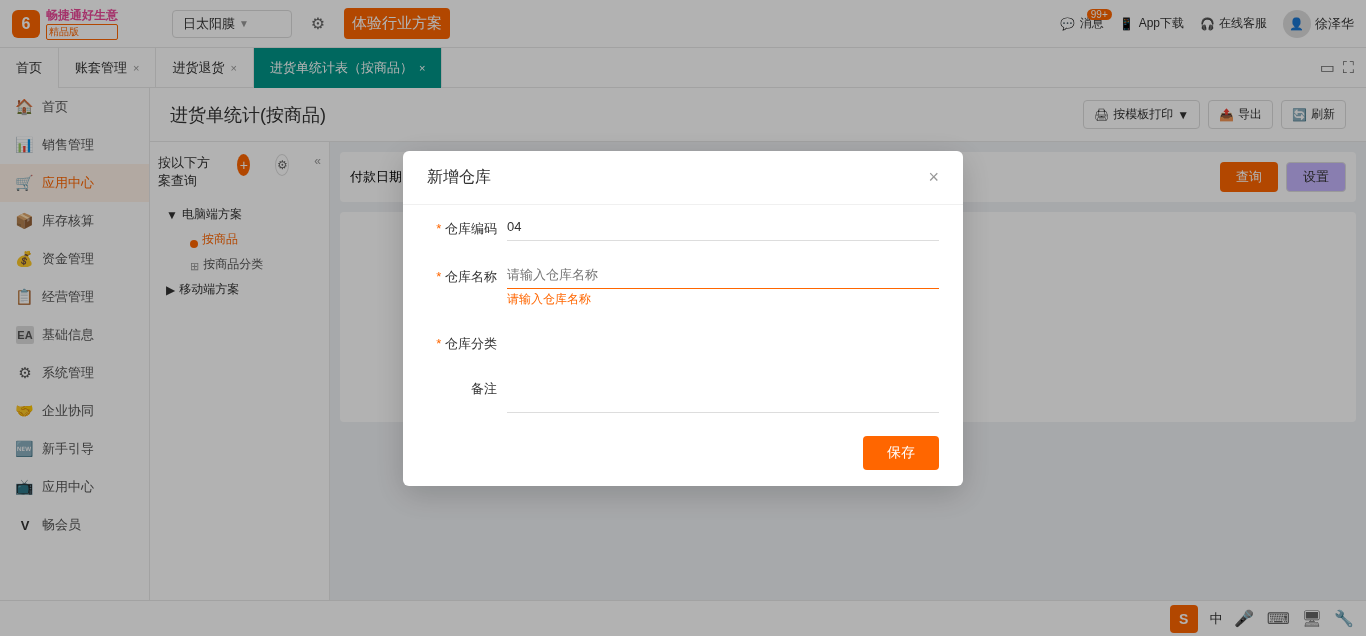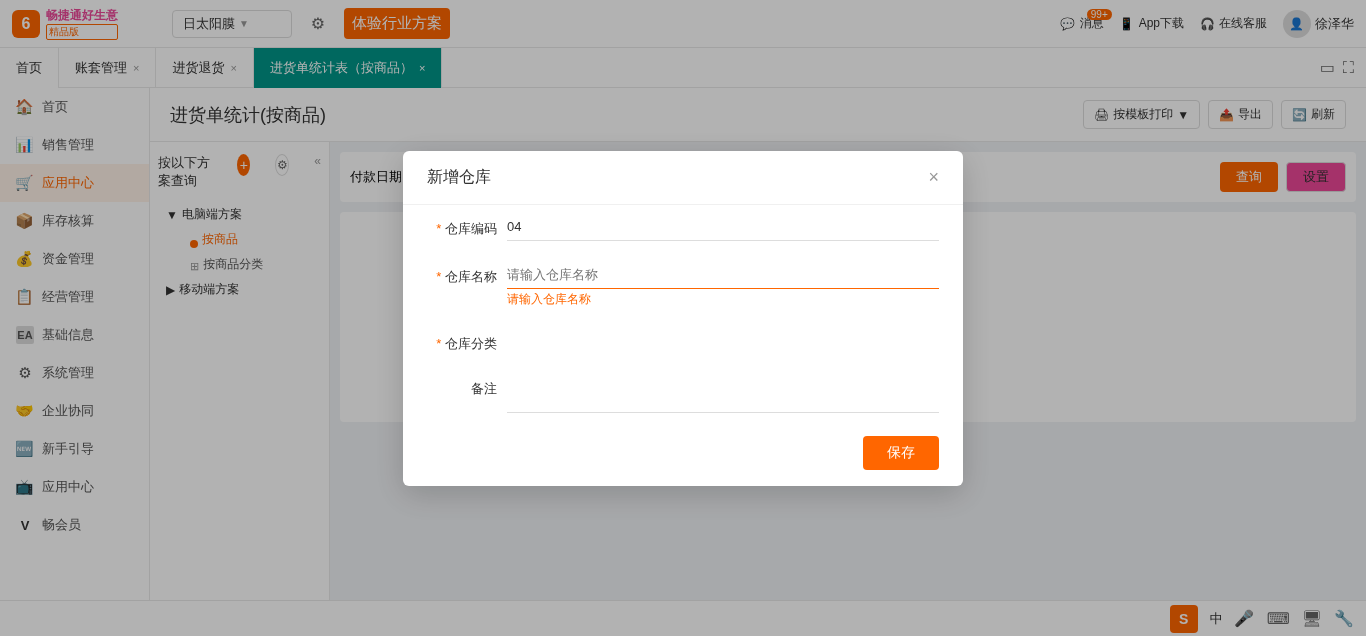--- a/index.html
+++ b/index.html
@@ -51,21 +51,21 @@
     .filter-add-btn { width: 22px; height: 22px; border-radius: 50%; background: #f60; color: #fff; display: flex; align-items: center; justify-content: center; cursor: pointer; font-size: 14px; }
     .filter-gear-btn { width: 22px; height: 22px; border-radius: 50%; border: 1px solid #ddd; display: flex; align-items: center; justify-content: center; cursor: pointer; color: #666; font-size: 12px; }
     .filter-collapse { color: #999; font-size: 12px; cursor: pointer; }
     .scheme-tree { padding: 4px 0; }
     .scheme-node { padding: 4px 8px; color: #333; cursor: pointer; font-size: 12px; display: flex; align-items: center; gap: 4px; }
     .scheme-child { padding-left: 24px; }
     .scheme-child-item { padding: 4px 8px; color: #555; font-size: 12px; cursor: pointer; display: flex; align-items: flex-end; gap: 4px; }
     .field-select { border: 1px solid #ddd; border-radius: 3px; padding: 2px 6px; font-size: 12px; display: flex; align-items: center; gap: 4px; }
     .status-select { border: 1px solid #ddd; border-radius: 3px; padding: 2px 24px 2px 6px; font-size: 12px; min-width: 80px; display: flex; align-items: center; position: relative; }
     .query-btn { background: #f60; color: #fff; border: none; border-radius: 4px; padding: 5px 16px; cursor: pointer; font-size: 13px; }
-    .set-btn { background: #ec4899; color: #333; border: 1px solid #ddd; border-radius: 4px; padding: 5px 16px; cursor: pointer; font-size: 13px; }
+    .set-btn { background: #c4b5fd; color: #333; border: 1px solid #ddd; border-radius: 4px; padding: 5px 16px; cursor: pointer; font-size: 13px; }
 
     
     .overlay { position: fixed; top: 0; left: 0; width: 1366px; height: 636px; background: rgba(0,0,0,0.3); display: flex; align-items: center; justify-content: center; z-index: 100; }
     .modal { background: #fff; border-radius: 6px; width: 560px; box-shadow: 0 8px 32px rgba(0,0,0,0.18); overflow: visible; }
     .modal-header { display: flex; align-items: center; justify-content: space-between; padding: 16px 24px; border-bottom: 1px solid #f0f0f0; }
     .modal-title { font-size: 16px; font-weight: 500; color: #333; }
     .modal-close { color: #999; font-size: 18px; cursor: pointer; }
     .modal-body { padding: 8px 24px; }
     .form-row { display: flex; align-items: flex-start; margin-bottom: 20px; }
     .form-label { min-width: 80px; text-align: right; padding-right: 10px; padding-top: 7px; color: #333; font-size: 13px; }

